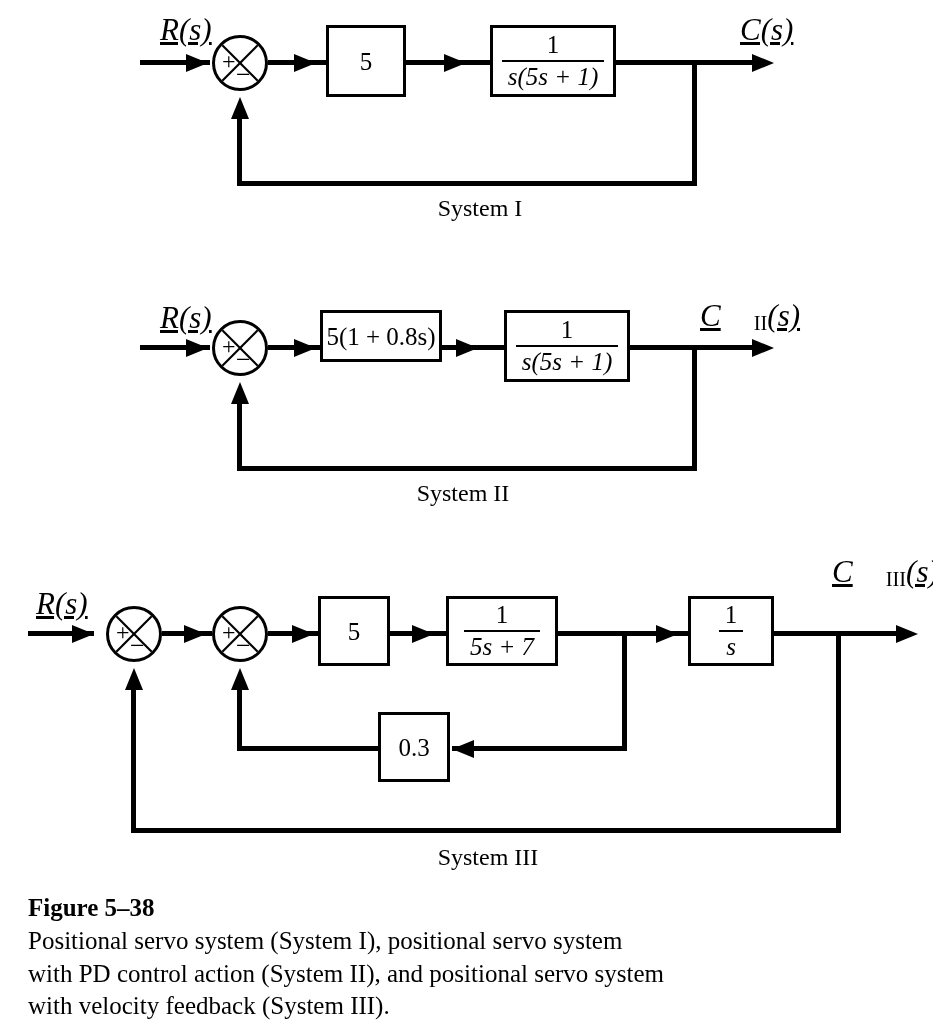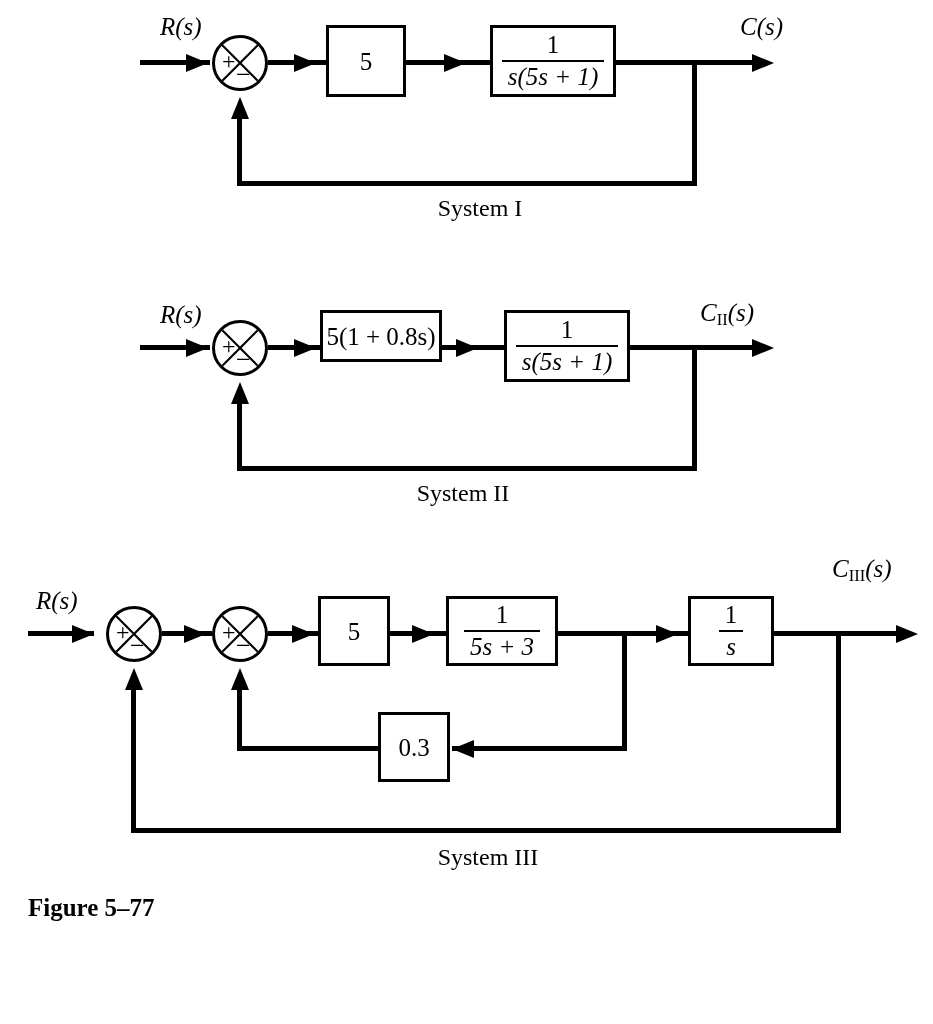--- a/index.html
+++ b/index.html
@@ -108,31 +108,33 @@
   }
   .frac .den {
     display: block;
     border-top: 2px solid #000000;
     padding: 1px 6px 0 6px;
   }
 
   
   .sig-label {
     position: absolute;
-    font-size: 25px;
+    font-size: 31px;
     font-style: italic;
     white-space: nowrap;
     line-height: 1;
+    text-decoration: underline;
   }
   .sig-label sub {
     font-style: normal;
     font-size: 0.66em;
     vertical-align: baseline;
     position: relative;
     top: 4px;
+    margin-left: 33px;
   }
 
   
   .sys-caption {
     position: absolute;
     font-size: 24px;
     line-height: 1;
     white-space: nowrap;
     text-align: center;
   }
@@ -290,21 +292,21 @@
     <div class="box" style="left:318px; top:596px; width:72px; height:70px;">
       <span class="box-label">5</span>
     </div>
 
     <div class="line hline" style="left:390px; top:631px; width:58px;"></div>
     <div class="arrow-r" style="left:412px; top:624.5px;"></div>
 
     <div class="box" style="left:446px; top:596px; width:112px; height:70px;">
       <span class="frac">
         <span class="num">1</span>
-        <span class="den ital">5s + 3</span>
+        <span class="den ital">5s + 7</span>
       </span>
     </div>
 
     <div class="line hline" style="left:558px; top:631px; width:132px;"></div>
     <div class="arrow-r" style="left:656px; top:624.5px;"></div>
 
     <div class="box" style="left:688px; top:596px; width:86px; height:70px;">
       <span class="frac">
         <span class="num">1</span>
         <span class="den ital">s</span>
@@ -332,16 +334,17 @@
 
     <div class="line vline" style="left:836px; top:631px; height:202px;"></div>
     <div class="line hline" style="left:131px; top:828px; width:710px;"></div>
     <div class="line vline" style="left:131px; top:681px; height:152px;"></div>
     <div class="arrow-u" style="left:124.5px; top:668px;"></div>
 
     <div class="sys-caption" style="left:378px; top:845px; width:220px;">System III</div>
   </div>
 
   <div id="figure-caption">
-    <p class="fig-title">Figure 5–77</p>
+    <p class="fig-title">Figure 5–38</p>
+    <p class="fig-text">Positional servo system (System I), positional servo system with PD control action (System II), and positional servo system with velocity feedback (System III).</p>
   </div>
 
 </div>
 
 </body></html>

